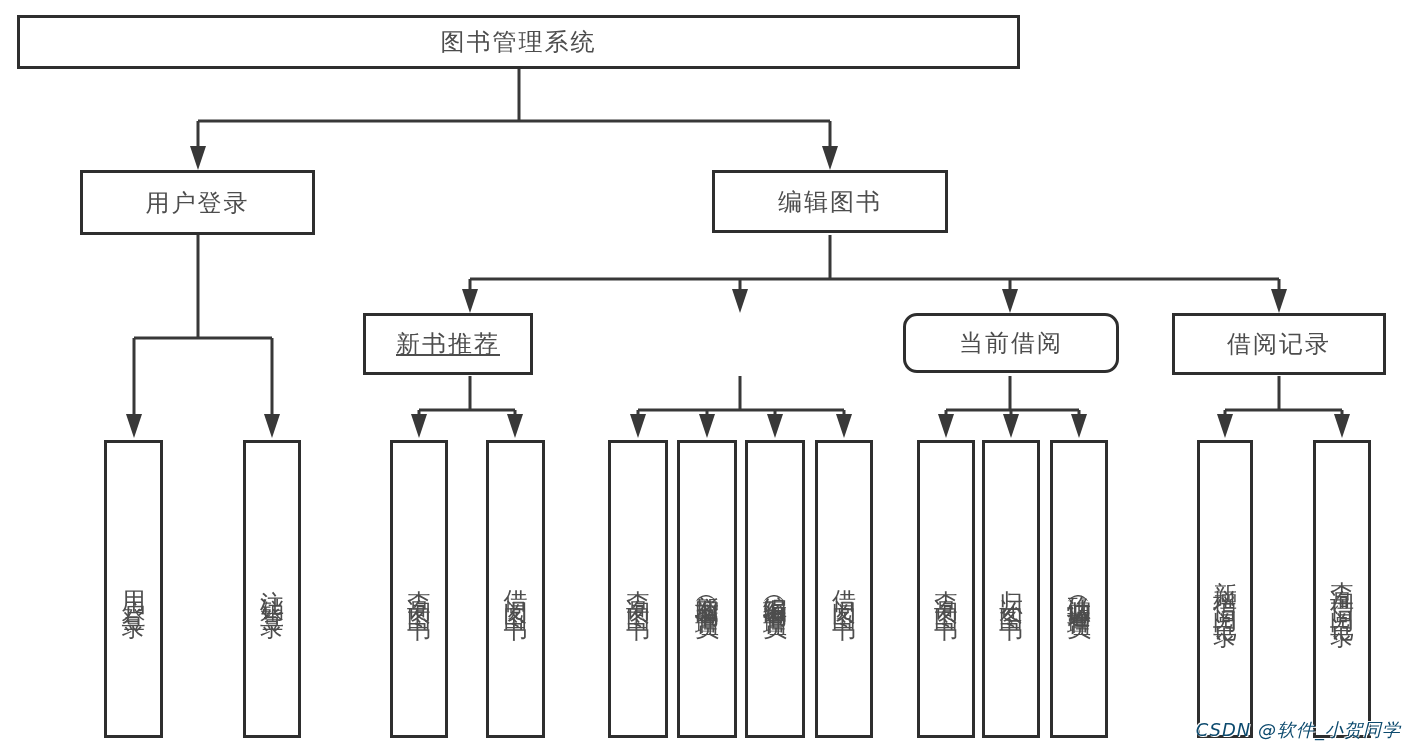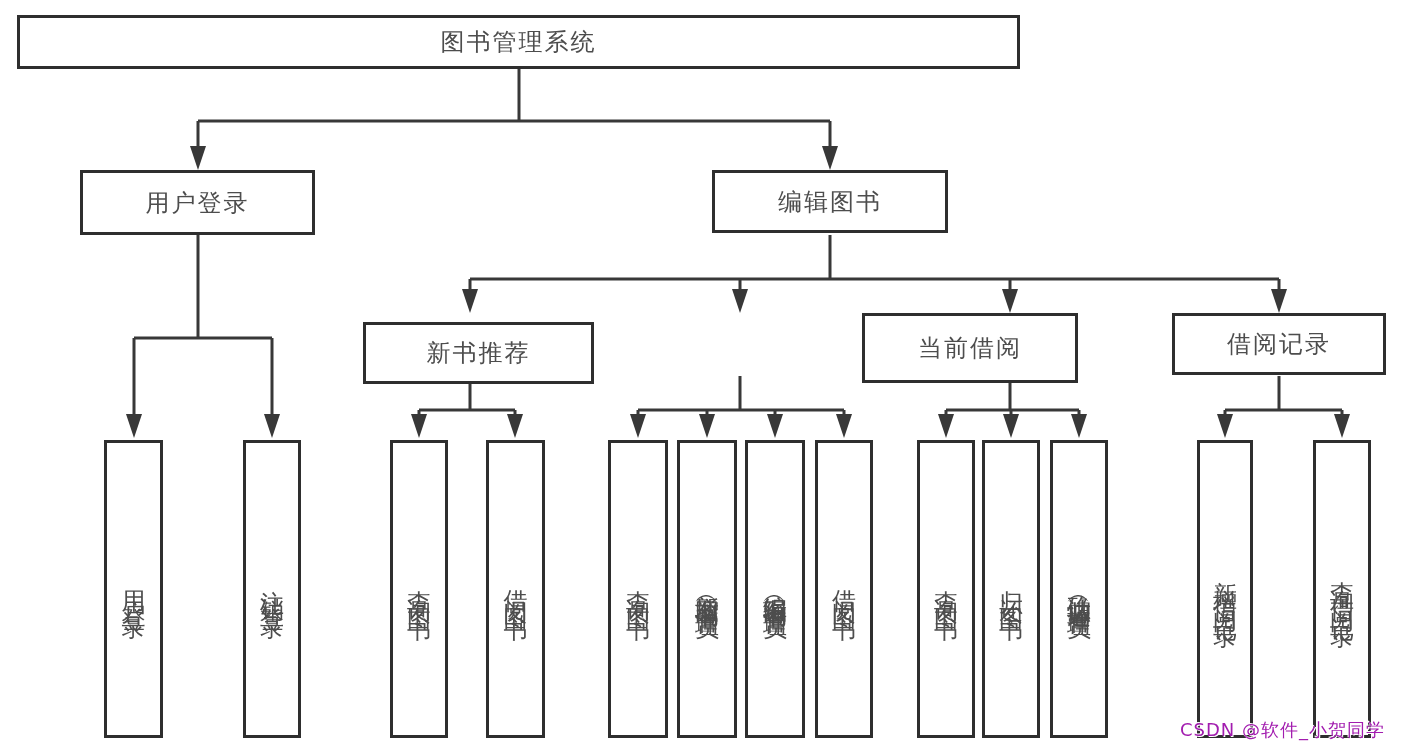--- a/index.html
+++ b/index.html
@@ -28,27 +28,28 @@
   }
   .vbox{
     writing-mode:vertical-rl;
     text-orientation:mixed;
     letter-spacing:9px;
     white-space:normal;
   }
   .vbox.long{letter-spacing:3px;}
   .watermark{
     position:absolute;
-    right:20px;
+    right:4px;
     bottom:5px;
     font-size:18px;
-    color:#a21caf;
+    color:#0c4a6e;
     letter-spacing:1px;
     z-index:2;
     text-shadow:1px 1px 0 #ffffff,-1px -1px 0 #ffffff;
+    font-style:italic;
   }
 </style>
 </head>
 <body>
 
 <div id="canvas">
 
   <svg id="connector-svg" width="1405" height="747" viewBox="0 0 1405 747">
     <g stroke="#383838" stroke-width="3" fill="none">
       <path d="M519 68 V121 M198 121 H830 M198 121 V148 M830 121 V148"></path>
@@ -80,22 +81,22 @@
       <polygon points="1225,438 1217,414 1233,414"></polygon>
       <polygon points="1342,438 1334,414 1350,414"></polygon>
     </g>
   </svg>
 
   <div class="box" style="left:17px;top:15px;width:1003px;height:54px;">图书管理系统</div>
 
   <div class="box" style="left:80px;top:170px;width:235px;height:65px;">用户登录</div>
   <div class="box" style="left:712px;top:170px;width:236px;height:63px;">编辑图书</div>
 
-  <div class="box" style="left:363px;top:322px;width:231px;height:62px;">新书推荐</div>
-  <div class="box" style="left:862px;top:313px;width:216px;height:70px;">当前借阅</div>
+  <div class="box" style="left:363px;top:313px;width:170px;height:62px;text-decoration:underline;">新书推荐</div>
+  <div class="box" style="left:903px;top:313px;width:216px;height:60px;border-radius:14px;">当前借阅</div>
   <div class="box" style="left:1172px;top:313px;width:214px;height:62px;">借阅记录</div>
 
   <div class="box vbox" style="left:104px;top:440px;width:59px;height:298px;">用户登录</div>
   <div class="box vbox" style="left:243px;top:440px;width:58px;height:298px;">注销登录</div>
 
   <div class="box vbox" style="left:390px;top:440px;width:58px;height:298px;">查询图书</div>
   <div class="box vbox" style="left:486px;top:440px;width:59px;height:298px;">借阅图书</div>
 
   <div class="box vbox" style="left:608px;top:440px;width:60px;height:298px;">查询图书</div>
   <div class="box vbox long" style="left:677px;top:440px;width:60px;height:298px;">新增图书（管理员）</div>

